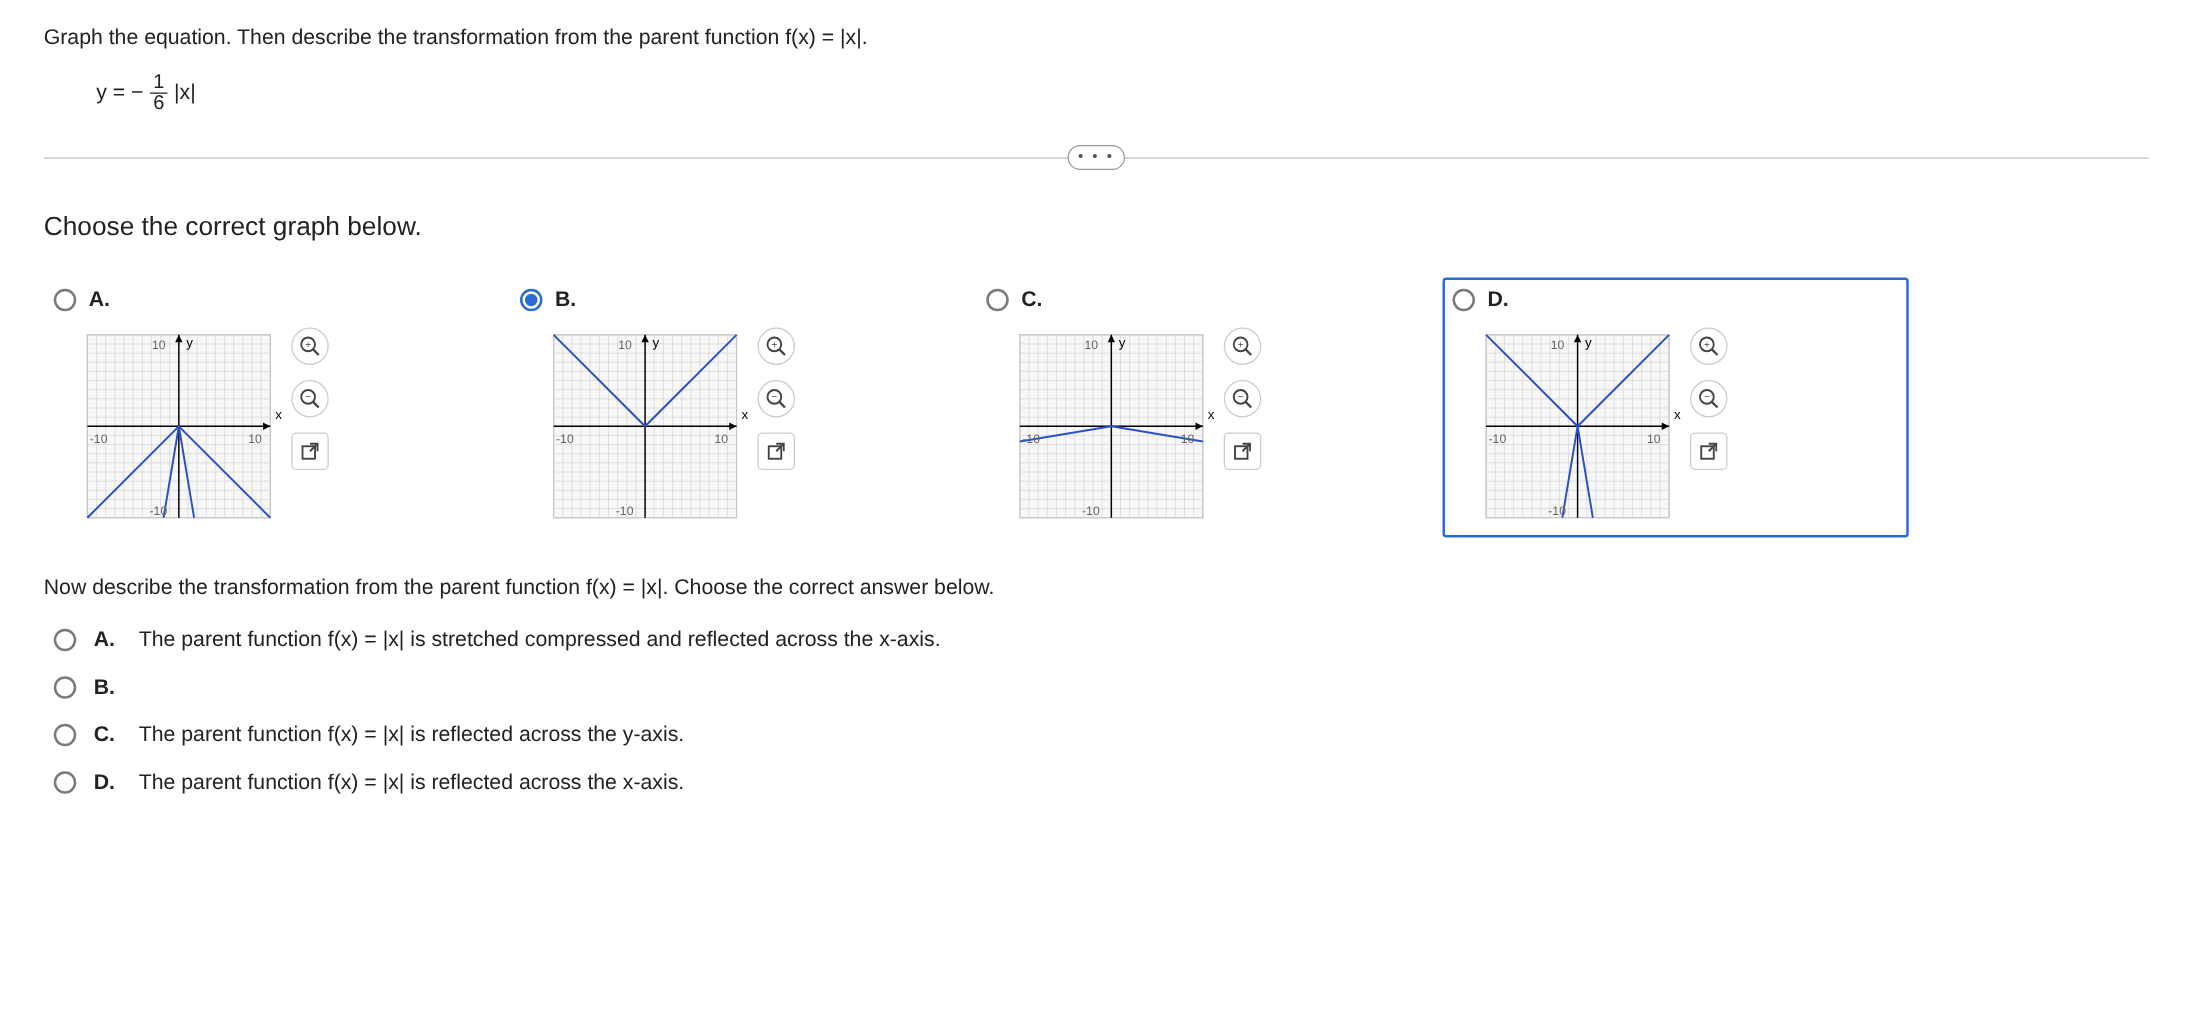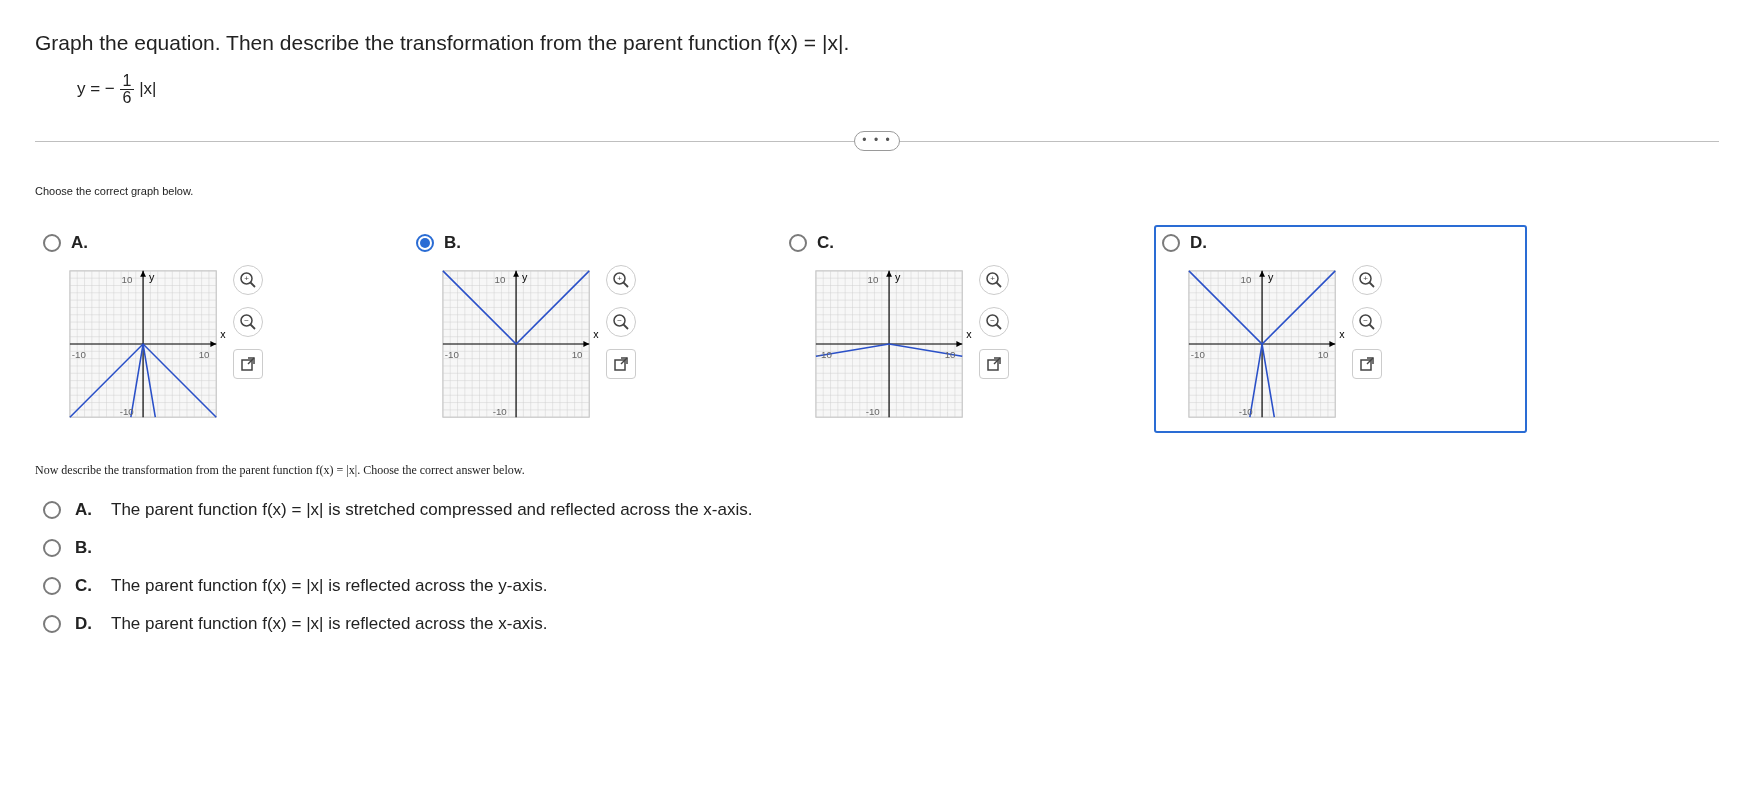--- a/index.html
+++ b/index.html
@@ -5,55 +5,55 @@
   * { box-sizing: border-box; }
   body {
     margin: 0;
     padding: 20px 35px;
     font-family: Arial, Helvetica, sans-serif;
     font-size: 16px;
     color: #222;
     background: #fff;
     width: 1754px;
   }
-  .question-text { font-size: 21px; margin-bottom: 18px; margin-top: 11px; }
+  .question-text { font-size: 17px; margin-bottom: 18px; }
   .equation-block { margin: 0 0 25px 42px; font-size: 17px; }
   .frac { display: inline-block; vertical-align: middle; text-align: center; line-height: 1; font-size: 16px; }
   .frac .num { display:block; border-bottom: 1px solid #222; padding: 0 3px; }
   .frac .den { display:block; padding: 0 3px; }
   .divider-row { position: relative; height: 20px; margin: 10px 0 22px 0; }
   .divider-line { position:absolute; top:10px; left:0; right:0; border-top:1px solid #bfbfbf; }
   .ellipsis-pill {
     position:absolute; left:50%; top:0; transform:translateX(-50%);
     width:46px; height:20px; border:1px solid #9a9a9a; border-radius:10px;
     background:#fff; text-align:center; font-size:12px; line-height:16px; color:#555;
     letter-spacing:2px; cursor:pointer;
   }
-  .prompt { font-size: 11px; margin-bottom: 28px; margin-top: 34px; }
+  .prompt { font-size: 21px; margin-bottom: 28px; margin-top: 34px; }
   .graph-row { display:flex; gap: 0; margin-bottom: 30px; }
   .graph-col { width: 373px; padding: 6px; border: 2px solid transparent; border-radius: 3px; position:relative; }
   .graph-col.focused { border-color: #2a6cd4; }
   .opt-head { display:flex; align-items:center; gap:10px; font-weight:bold; font-size:17px; margin-bottom: 12px; }
   .radio-outer {
     width:18px; height:18px; border:2px solid #7a7a7a; border-radius:50%;
     display:inline-flex; align-items:center; justify-content:center; cursor:pointer;
   }
   .radio-outer.selected { border-color:#2a6cd4; }
   .radio-inner { width:10px; height:10px; border-radius:50%; background:#2a6cd4; display:none; }
   .radio-outer.selected .radio-inner { display:block; }
   .graph-body { display:flex; align-items:flex-start; gap:8px; padding-left:18px; }
   .graph-svg-wrap { position:relative; width:160px; height:160px; }
   .tool-col { display:flex; flex-direction:column; gap:12px; margin-left:4px; }
   .tool-btn {
     width:30px; height:30px; border:1px solid #ccc; border-radius:50%;
     background:#fff; display:flex; align-items:center; justify-content:center;
     font-size:14px; cursor:pointer; color:#444;
   }
   .tool-btn.sq { border-radius:4px; }
-  .sub-prompt { font-size:12px; margin: 30px 0 22px 0; font-family: Liberation Serif, serif; }
+  .sub-prompt { font-size:17px; margin: 30px 0 22px 0; }
   .answer-list { }
   .answer-item { display:flex; align-items:flex-start; gap:14px; margin: 0 0 18px 8px; font-size:17px; }
   .ans-letter { font-weight:bold; width:22px; }
   .ans-radio {
     width:18px; height:18px; border:2px solid #7a7a7a; border-radius:50%;
     display:inline-flex; align-items:center; justify-content:center; cursor:pointer; flex:0 0 18px; margin-top:1px;
   }
   svg text { font-family: Arial, Helvetica, sans-serif; }
 </style>
 </head>

